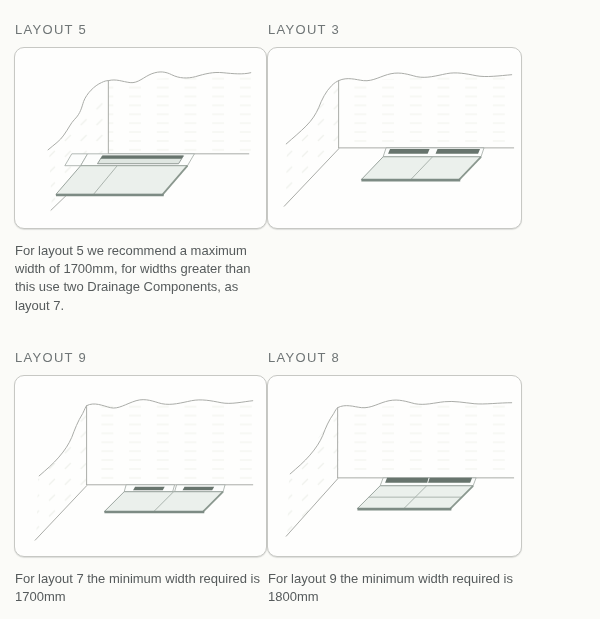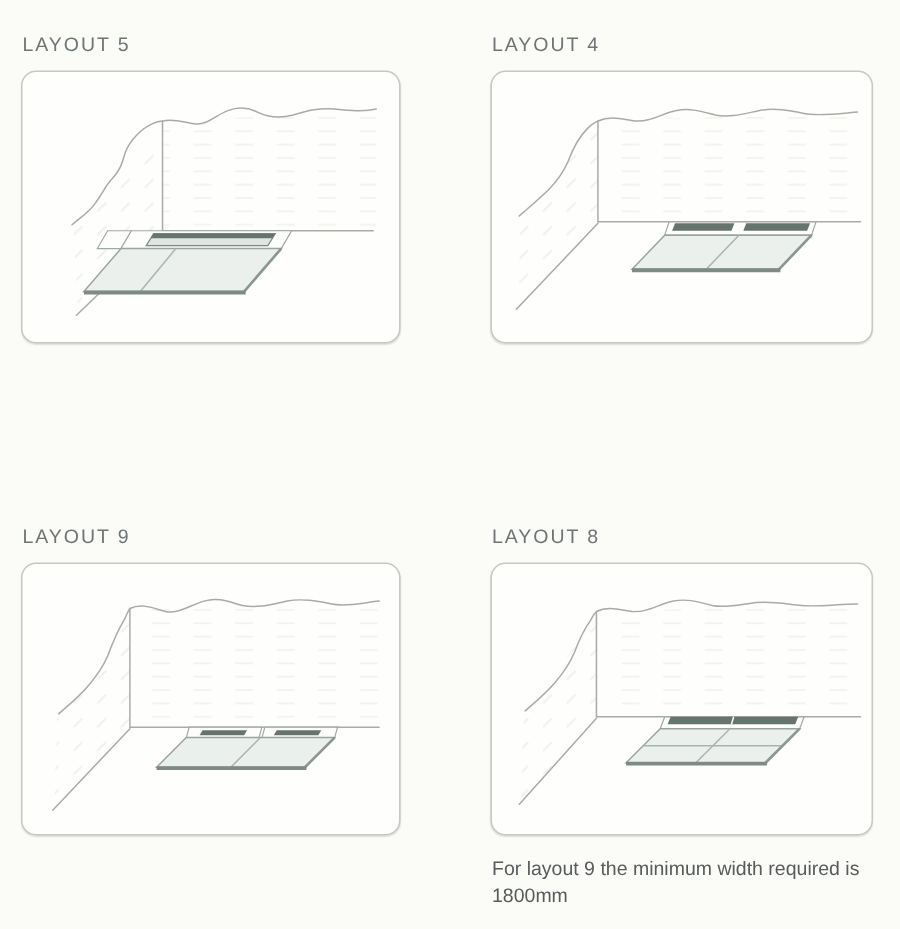--- a/index.html
+++ b/index.html
@@ -9,21 +9,20 @@
     font-family:"Liberation Sans", sans-serif;
     -webkit-font-smoothing:antialiased;
     overflow:hidden;
   }
   .grid{
     box-sizing:border-box;
     width:600px;height:619px;
     padding:22px 13px 0 14px;
     display:grid;
     grid-template-columns:253px 255px;
-    column-gap:60px;
     grid-template-rows:328px auto;
   }
   .panel{min-width:0;}
   .panel-title{
     font-size:13px;
     letter-spacing:1.3px;
     color:#6f7576;
     margin:0 0 10px 1px;
     white-space:nowrap;
   }
@@ -82,24 +81,25 @@
           <polygon class="band" points="73,107 181,107 174,119 66,119"></polygon>
           <polygon points="88,109 170,109 165,117 83,117" fill="#dfe6e1" stroke="#7c8781" stroke-width="0.8"></polygon>
           <polygon class="bar" points="88,109 170,109 168,112 86,112"></polygon>
           <polygon class="tray" points="66,119 174,119 149,148 41,148"></polygon>
           <line class="divider" x1="103" y1="119" x2="79" y2="148"></line>
           <line class="side-edge" x1="174" y1="119" x2="149" y2="148"></line>
           <line class="front-edge" x1="41" y1="148.6" x2="150" y2="148.6"></line>
         </g>
       </svg>
     </div>
+    <p class="panel-caption">For layout 5 we recommend a maximum width of 1700mm, for widths greater than this use two Drainage Components, as layout 7.</p>
   </div>
 
   <div class="panel">
-    <div class="panel-title">LAYOUT 4</div>
+    <div class="panel-title">LAYOUT 3</div>
     <div class="panel-box">
       <svg viewBox="0 0 255 182">
         <defs>
           <pattern id="h6" width="28" height="9" patternUnits="userSpaceOnUse">
             <path d="M3 4h12" stroke="#f1f3ee" stroke-width="1.2" fill="none"></path>
           </pattern>
           <pattern id="d6" width="16" height="16" patternUnits="userSpaceOnUse">
             <path d="M2 14l6-6" stroke="#eff1ec" stroke-width="1.2" fill="none"></path>
           </pattern>
         </defs>
@@ -149,20 +149,21 @@
           <polygon class="band" points="163,110 212,110 210,117 161,117"></polygon>
           <polygon class="bar" points="121,112 151,112 149,115.5 119,115.5"></polygon>
           <polygon class="bar" points="171,112 201,112 199,115.5 169,115.5"></polygon>
           <polygon class="tray" points="110,117 210,117 190,137 90,137"></polygon>
           <line class="divider" x1="160" y1="117" x2="140" y2="137"></line>
           <line class="side-edge" x1="210" y1="117" x2="190" y2="137"></line>
           <line class="front-edge" x1="90" y1="137.6" x2="191" y2="137.6"></line>
         </g>
       </svg>
     </div>
+    <p class="panel-caption">For layout 7 the minimum width required is 1700mm</p>
   </div>
 
   <div class="panel">
     <div class="panel-title">LAYOUT 8</div>
     <div class="panel-box">
       <svg viewBox="0 0 255 182">
         <defs>
           <pattern id="h8" width="28" height="9" patternUnits="userSpaceOnUse">
             <path d="M3 4h12" stroke="#f1f3ee" stroke-width="1.2" fill="none"></path>
           </pattern>

